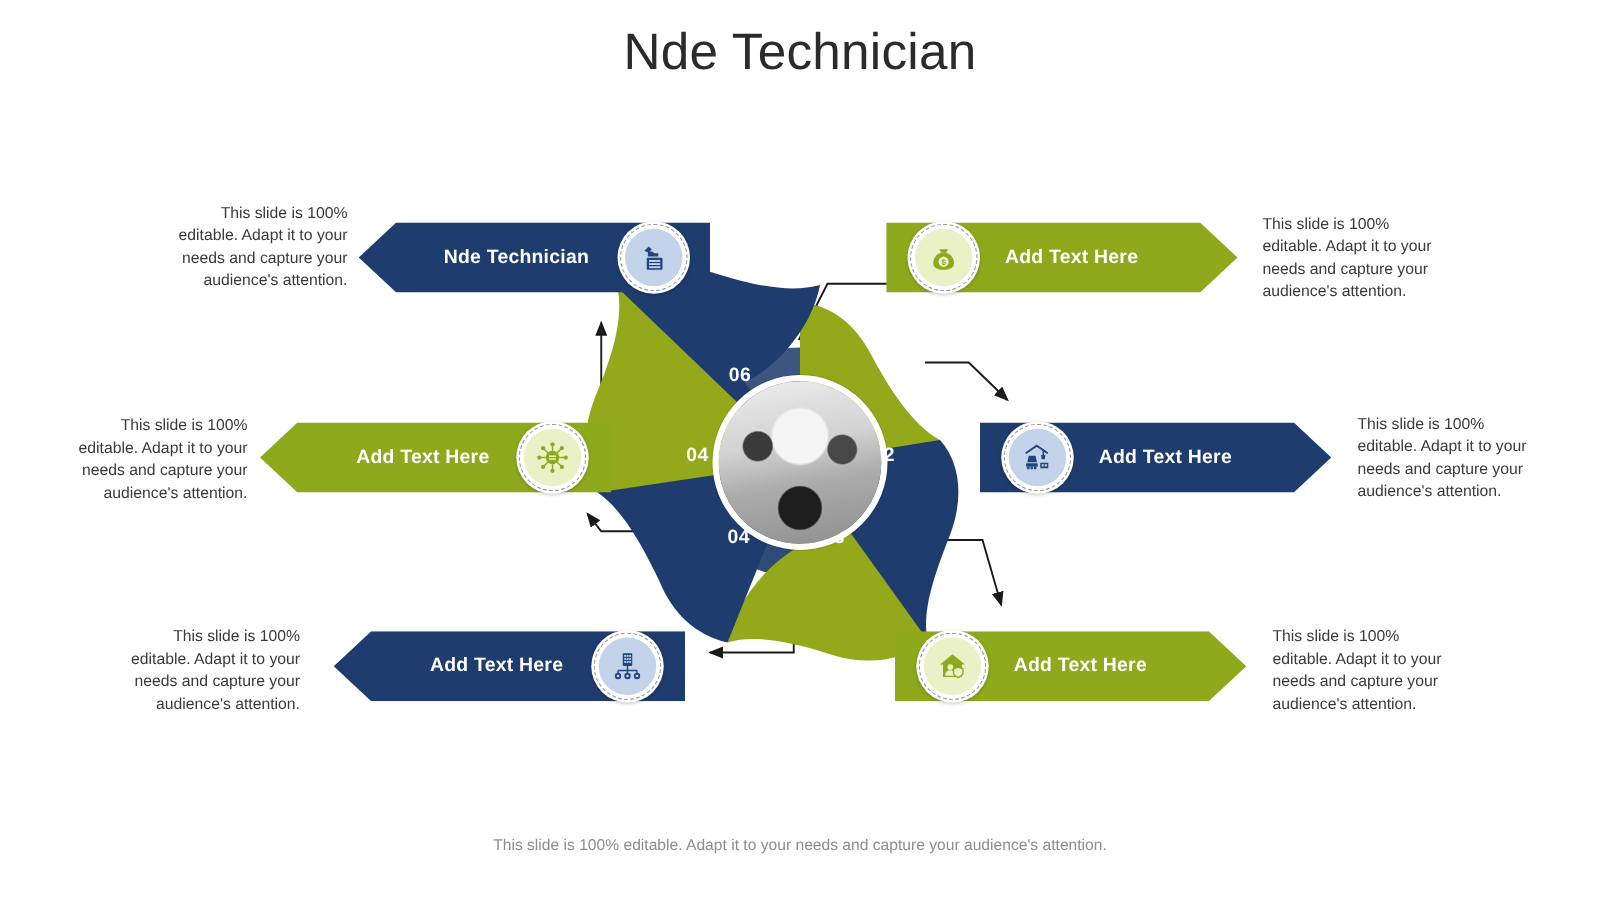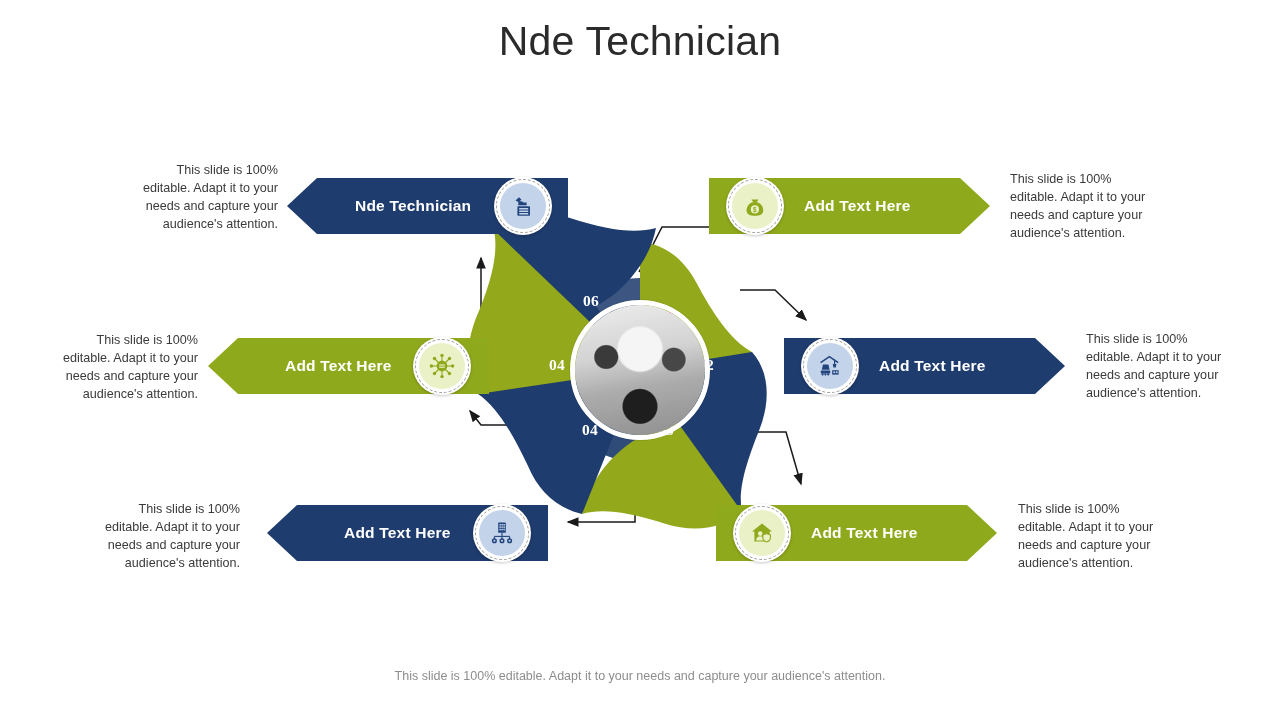--- a/index.html
+++ b/index.html
@@ -28,21 +28,21 @@
   }
 
   
   .connectors { position: absolute; left: 0; top: 0; width: 1280px; height: 720px; pointer-events: none; }
 
   
   .center-wrap { position: absolute; left: 470px; top: 200px; width: 340px; height: 340px; }
   .center-wrap svg { display: block; }
   .seg-num {
     position: absolute; font-size: 15.5px; font-weight: 700;
-    font-family: Liberation Serif, serif;
+    font-family: Liberation Sans, sans-serif;
     letter-spacing: 0.3px;
   }
   .num-01 { left: 190px; top: 107px; color: #be185d; }
   .num-02 { left: 228px; top: 156px; color: #ffffff; }
   .num-03 { left: 188px; top: 221px; color: #ffffff; }
   .num-04 { left: 112px; top: 221px; color: #ffffff; }
   .num-05 { left: 79px;  top: 156px; color: #ffffff; }
   .num-06 { left: 113px; top: 92px;  color: #ffffff; }
 
   .center-photo {

